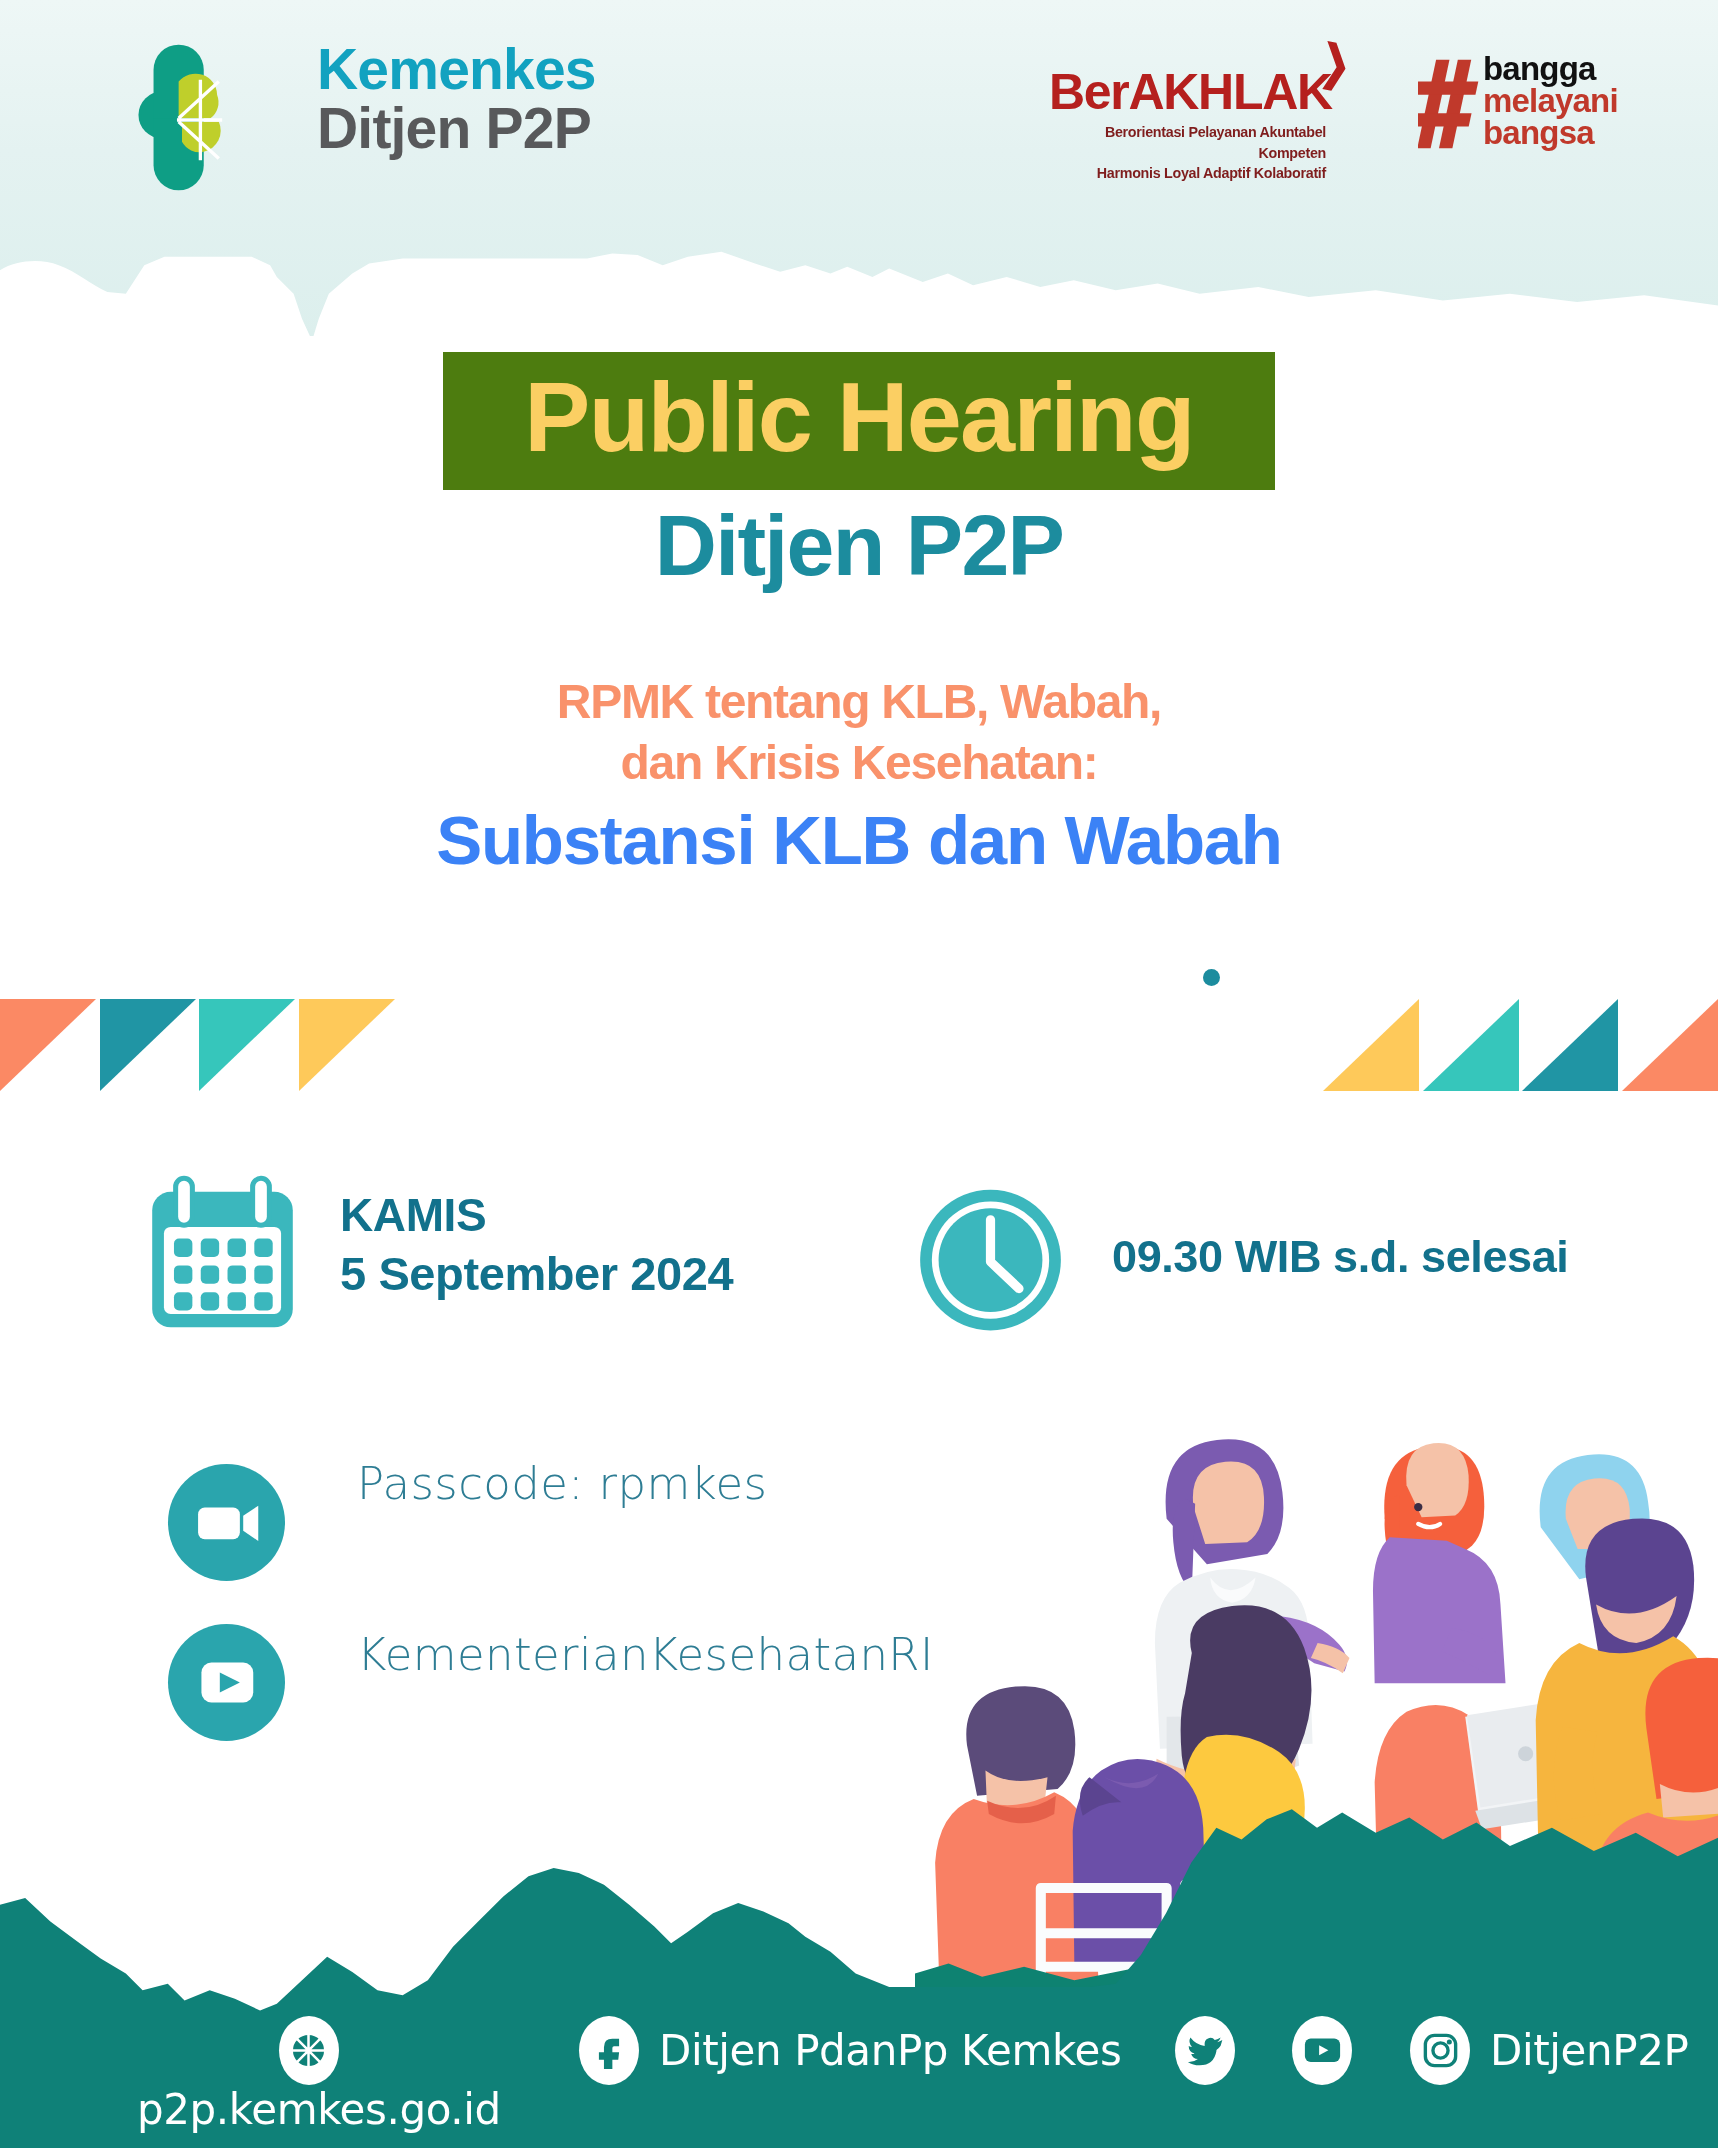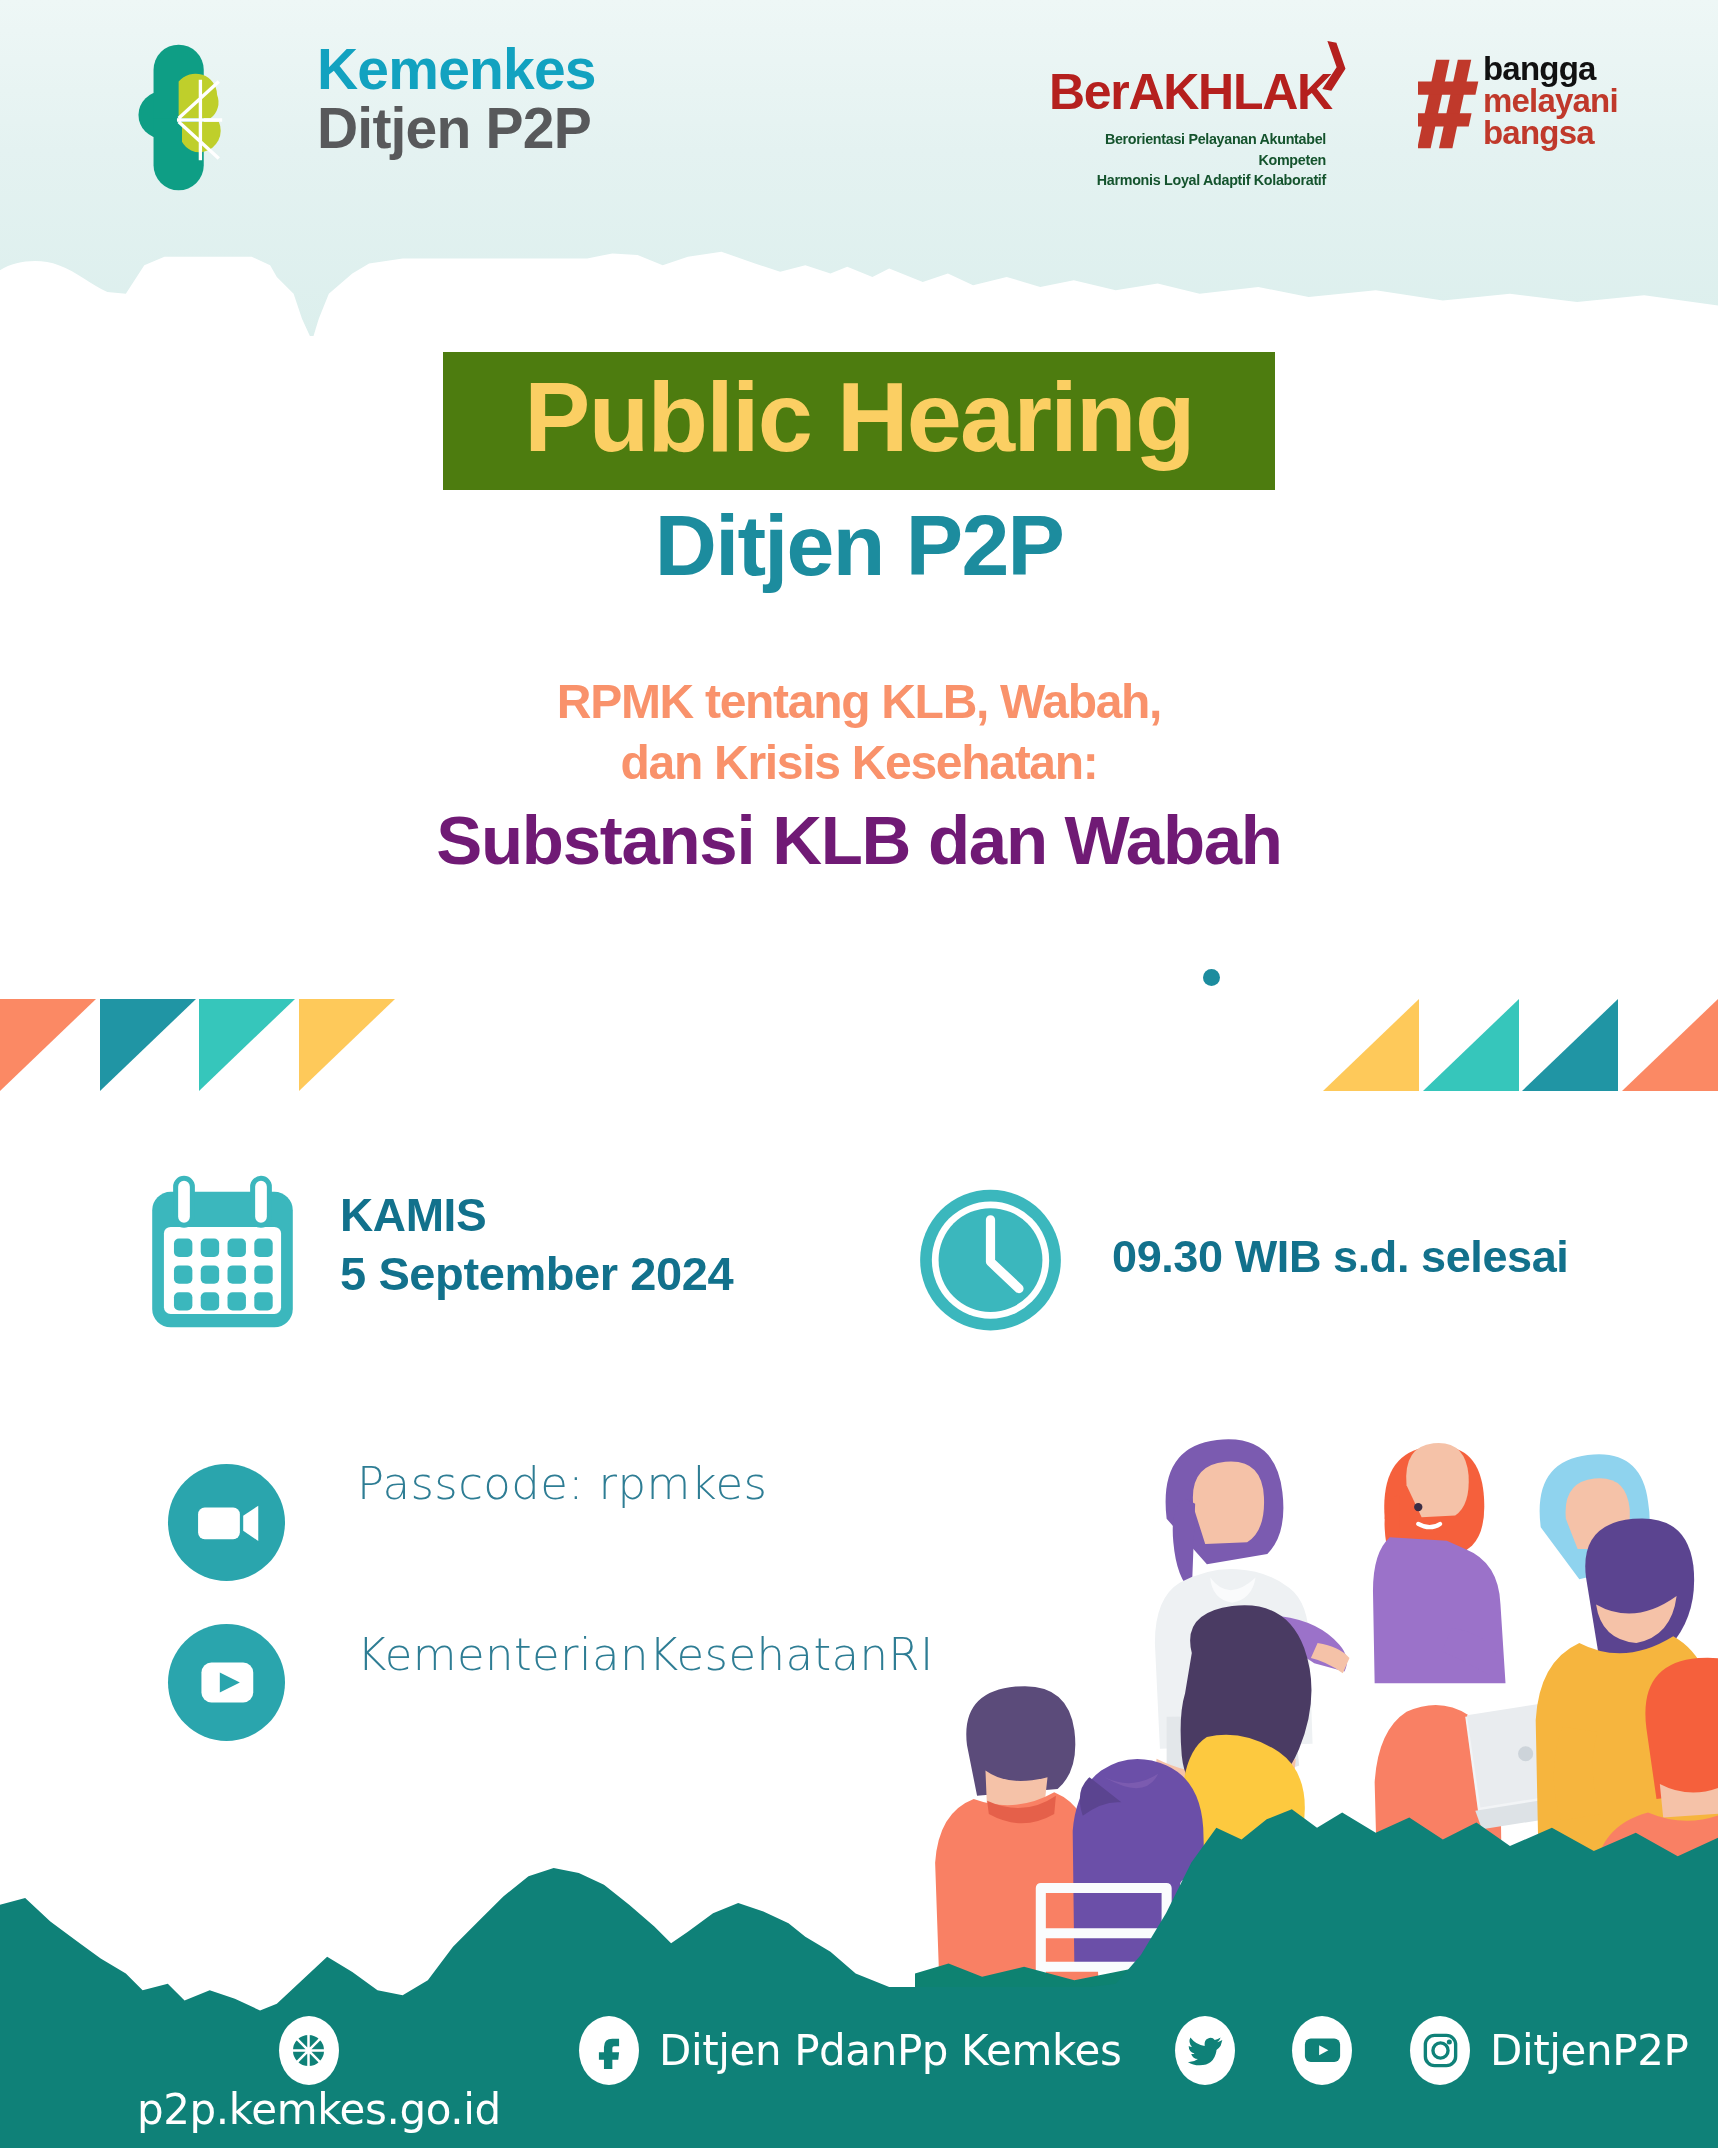--- a/index.html
+++ b/index.html
@@ -30,21 +30,21 @@
   .kemenkes-line2{
     font-size:57px; font-weight:bold; color:#58595B; letter-spacing:-0.8px; line-height:1.04;
   }
 
   .berakhlak{ position:absolute; left:1049px; top:67px; width:277px;text-align:right; }
   .berakhlak-main{ font-size:50px; font-weight:bold; color:#B5201E; letter-spacing:-1.3px; line-height:1; position:relative; }
   .berakhlak-main .tail{
     position:absolute; right:-28.5px; top:-28.5px; font-size:47px; color:#B5201E;
     transform:scaleX(0.75) rotate(8deg); font-weight:bold;
   }
-  .berakhlak-sub{ font-size:14.3px; color:#14532d; line-height:1.45; margin-top:12px; font-weight:bold;
+  .berakhlak-sub{ font-size:14.3px; color:#7f1d1d; line-height:1.45; margin-top:5px; font-weight:bold;
     letter-spacing:-0.3px; }
 
   .bangga{ position:absolute; left:1418px; top:50px; width:218px; height:109px; }
   .bangga-hash{ position:absolute; left:0; top:8.4px; width:67px; height:92px; }
   .bangga-words{ position:absolute; left:65px; top:3.4px; line-height:0.97; }
   .bw1{ font-size:33px; font-weight:bold; color:#111111; letter-spacing:-0.8px; }
   .bw2{ font-size:33px; font-weight:bold; color:#C0392B; letter-spacing:-0.8px; }
   .bw3{ font-size:33px; font-weight:bold; color:#C0392B; letter-spacing:-0.8px; }
 
   
@@ -57,21 +57,21 @@
   }
   .title-sub{
     margin-top:8.4px; font-size:86px; font-weight:bold; color:#1C8C9E; letter-spacing:-1.7px; line-height:1.1;
   }
 
   .subtitle-block{ position:absolute; left:0; top:671px; width:1718px; text-align:center; z-index:6; }
   .sub-orange{
     font-size:48px; font-weight:bold; color:#F9926B; line-height:1.28; letter-spacing:-1.3px;
   }
   .sub-teal{
-    font-size:69px; font-weight:bold; color:#701a75; line-height:1.28; letter-spacing:-1.3px; margin-top:3.4px;
+    font-size:69px; font-weight:bold; color:#3b82f6; line-height:1.28; letter-spacing:-1.3px; margin-top:3.4px;
   }
   .sub-dot{
     width:17px;height:17px;border-radius:50%;background:#1C8C9E;
     position:absolute; left:1203px; top:298px;
   }
 
   
   .tri-row{ position:absolute; top:999px; z-index:6; }
   .tri-left{ left:0; }
   .tri-right{ right:0; }

